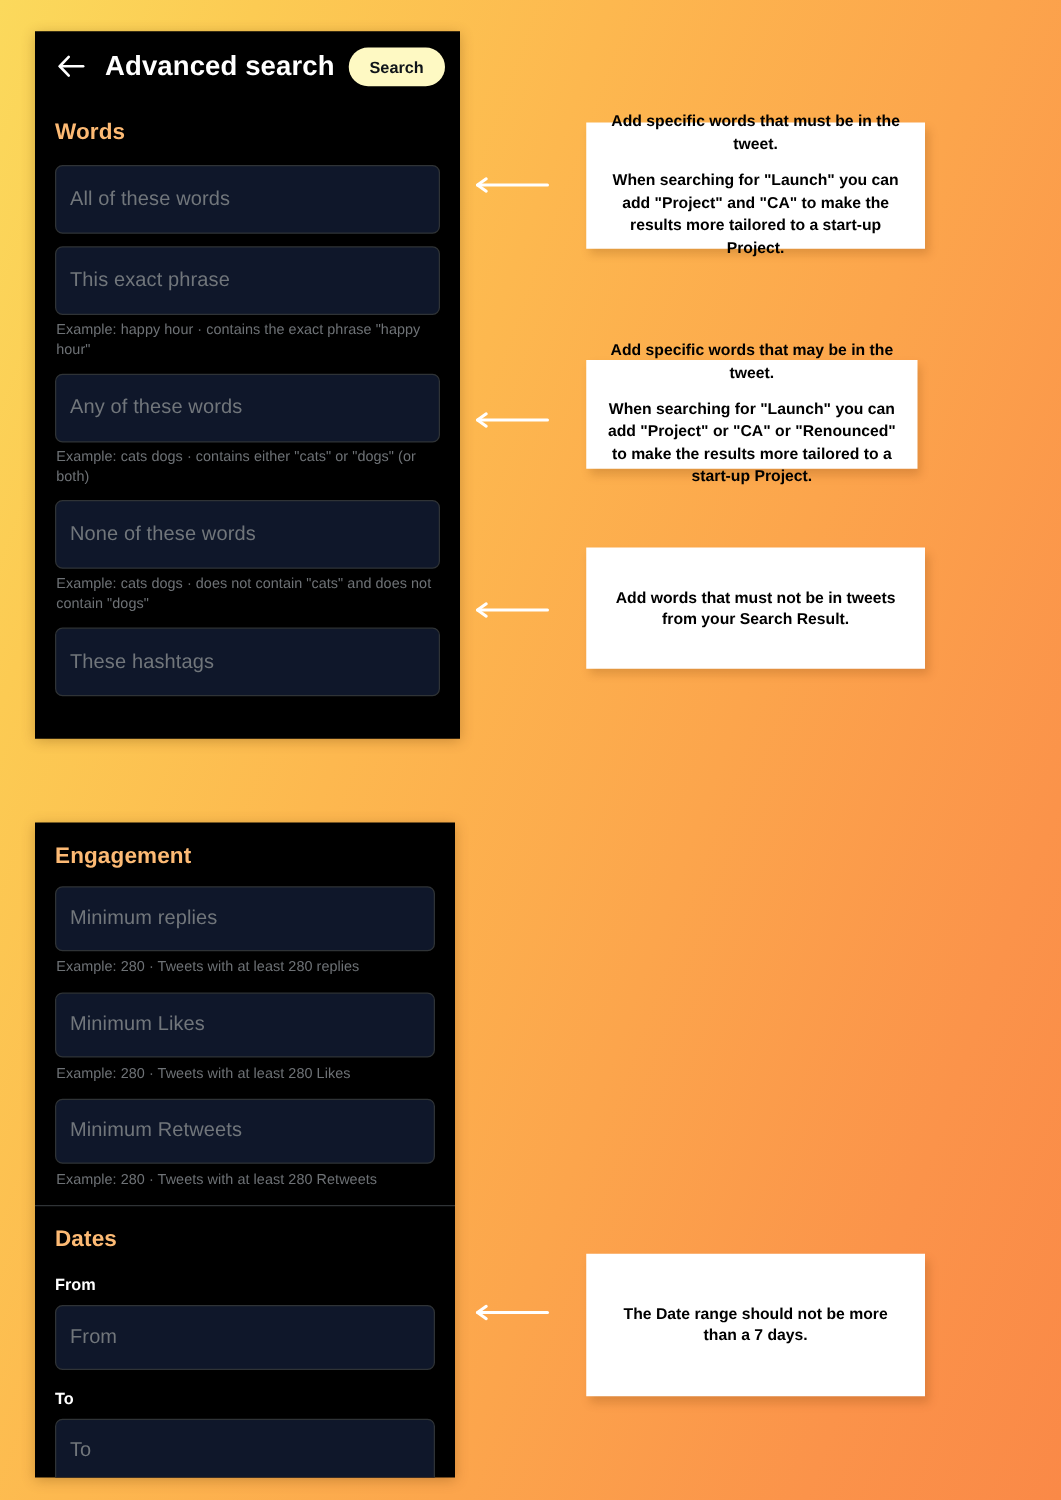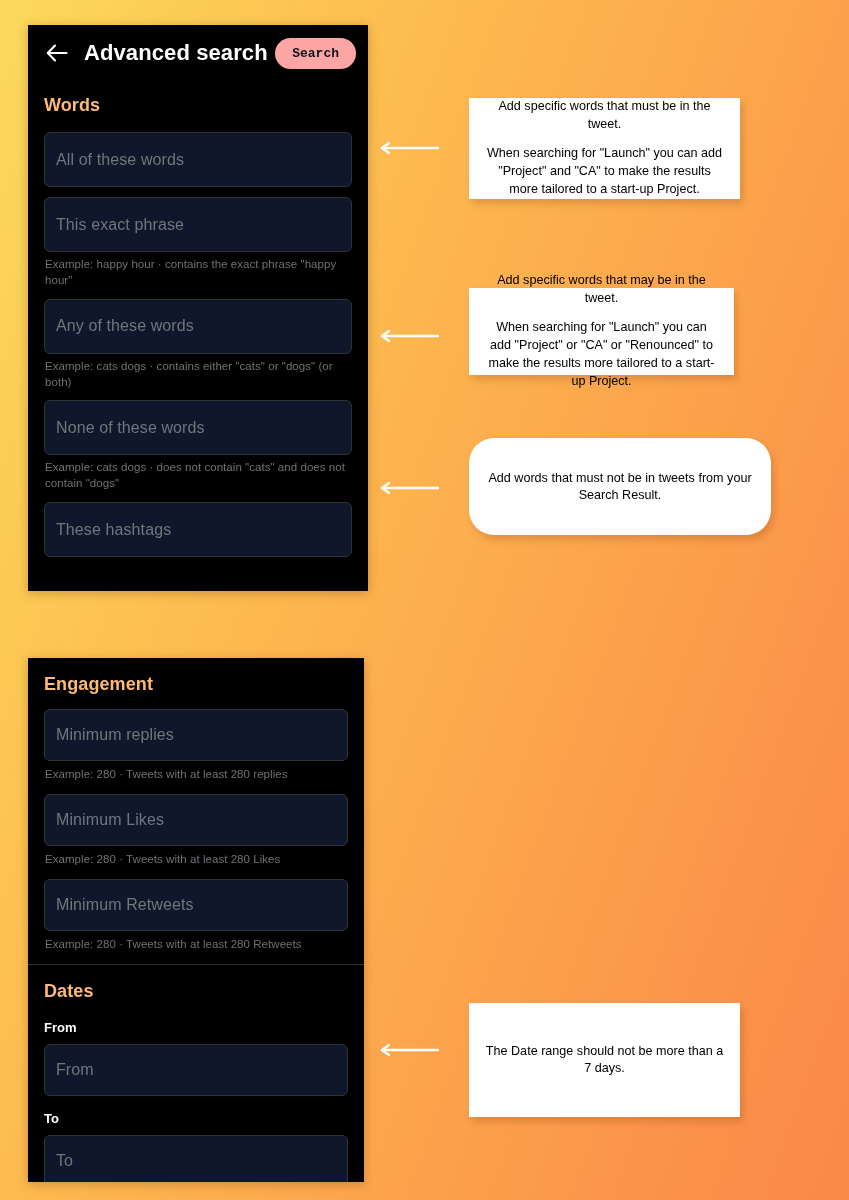--- a/index.html
+++ b/index.html
@@ -49,30 +49,30 @@
   .app-title {
     color: #ffffff;
     font-size: 22px;
     font-weight: 700;
     margin-left: 12px;
     letter-spacing: .1px;
     flex: 1 1 auto;
     white-space: nowrap;
   }
   .search-pill {
-    background: #fca5a5;
+    background: #fef9c3;
     color: #0F1419;
     font-size: 13px;
     font-weight: 700;
     border: none;
     border-radius: 999px;
     padding: 8px 17px;
     flex: 0 0 auto;
     cursor: pointer;
-    font-family: Liberation Mono, monospace;
+    font-family: Liberation Sans, sans-serif;
   }
 
   
   .section {
     padding: 0 16px;
   }
   .section-heading {
     color: #fdba74;
     font-size: 18px;
     font-weight: 700;
@@ -125,35 +125,35 @@
     padding: 4px 0 9px 0;
   }
 
   
   .callout {
     position: absolute;
     background: #FFFFFF;
     color: #000000;
     text-align: center;
     font-size: 12.6px;
-    font-weight: 400;
+    font-weight: 700;
     line-height: 1.42;
     padding: 14px 16px;
     box-shadow: 3px 5px 7px rgba(120,60,10,0.22);
     display: flex;
     flex-direction: column;
     justify-content: center;
   }
   .callout p + p { margin-top: 11px; }
   .callout .lead { font-size: 12.6px; }
 
   #callout-1 { left: 469px; top: 98px;  width: 271px; height: 101px; }
   #callout-2 { left: 469px; top: 288px; width: 265px; height: 87px; }
-  #callout-3 { left: 469px; top: 438px; width: 302px; height: 97px;
-               font-size: 14.6px; line-height: 1.35; border-radius: 25px; }
+  #callout-3 { left: 469px; top: 438px; width: 271px; height: 97px;
+               font-size: 14.6px; line-height: 1.35; }
   #callout-4 { left: 469px; top: 1003px; width: 271px; height: 114px;
                font-size: 14.6px; line-height: 1.35; }
 
   
   .arrow {
     position: absolute;
     height: 14px;
   }
   .arrow svg { display: block; }
   #arrow-1 { left: 380px; top: 141px; width: 60px; }

